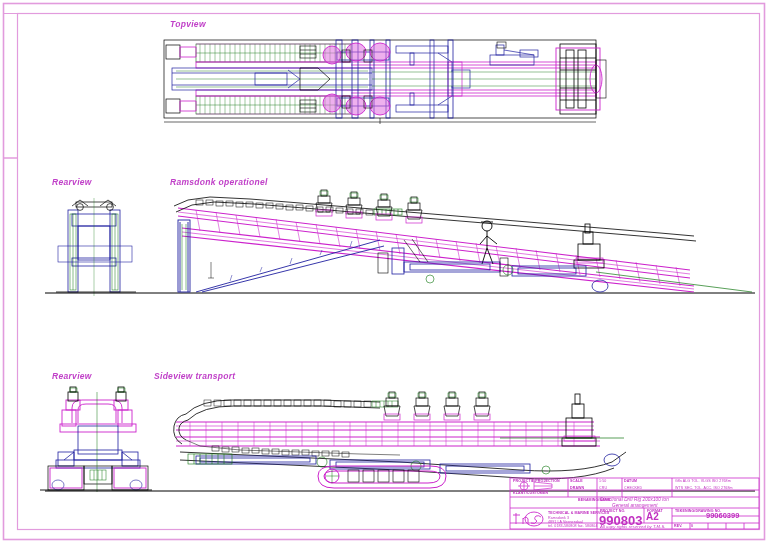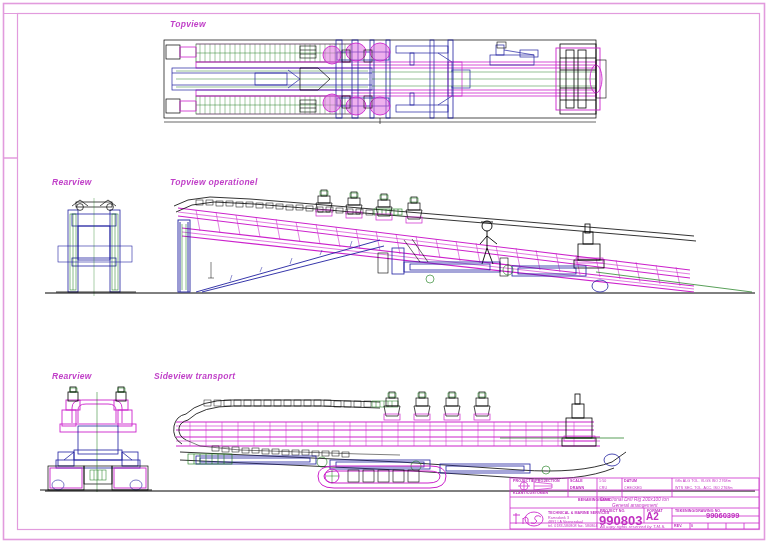--- a/index.html
+++ b/index.html
@@ -700,21 +700,21 @@
       </g>
       <g stroke="#117711" stroke-width="0.5" fill="none">
         <line x1="332" y1="470" x2="332" y2="483"></line>
         <line x1="326" y1="476" x2="339" y2="476"></line>
       </g>
     </g>
   </svg>
 
   <div class="vlabel" style="left:170px;top:19px;">Topview</div>
   <div class="vlabel" style="left:52px;top:177px;">Rearview</div>
-  <div class="vlabel" style="left:170px;top:177px;">Topview operationel</div>
+  <div class="vlabel" style="left:170px;top:177px;">Ramsdonk operationel</div>
   <div class="vlabel" style="left:52px;top:371px;">Rearview</div>
   <div class="vlabel" style="left:154px;top:371px;">Sideview transport</div>
 
   <svg class="layer" viewBox="0 0 768 543">
     <g stroke="#cc2ccc" stroke-width="0.8" fill="none">
 
       <rect x="510" y="478" width="249" height="51"></rect>
 
       <line x1="510" y1="490" x2="759" y2="490"></line>
       <line x1="510" y1="497" x2="759" y2="497"></line>

